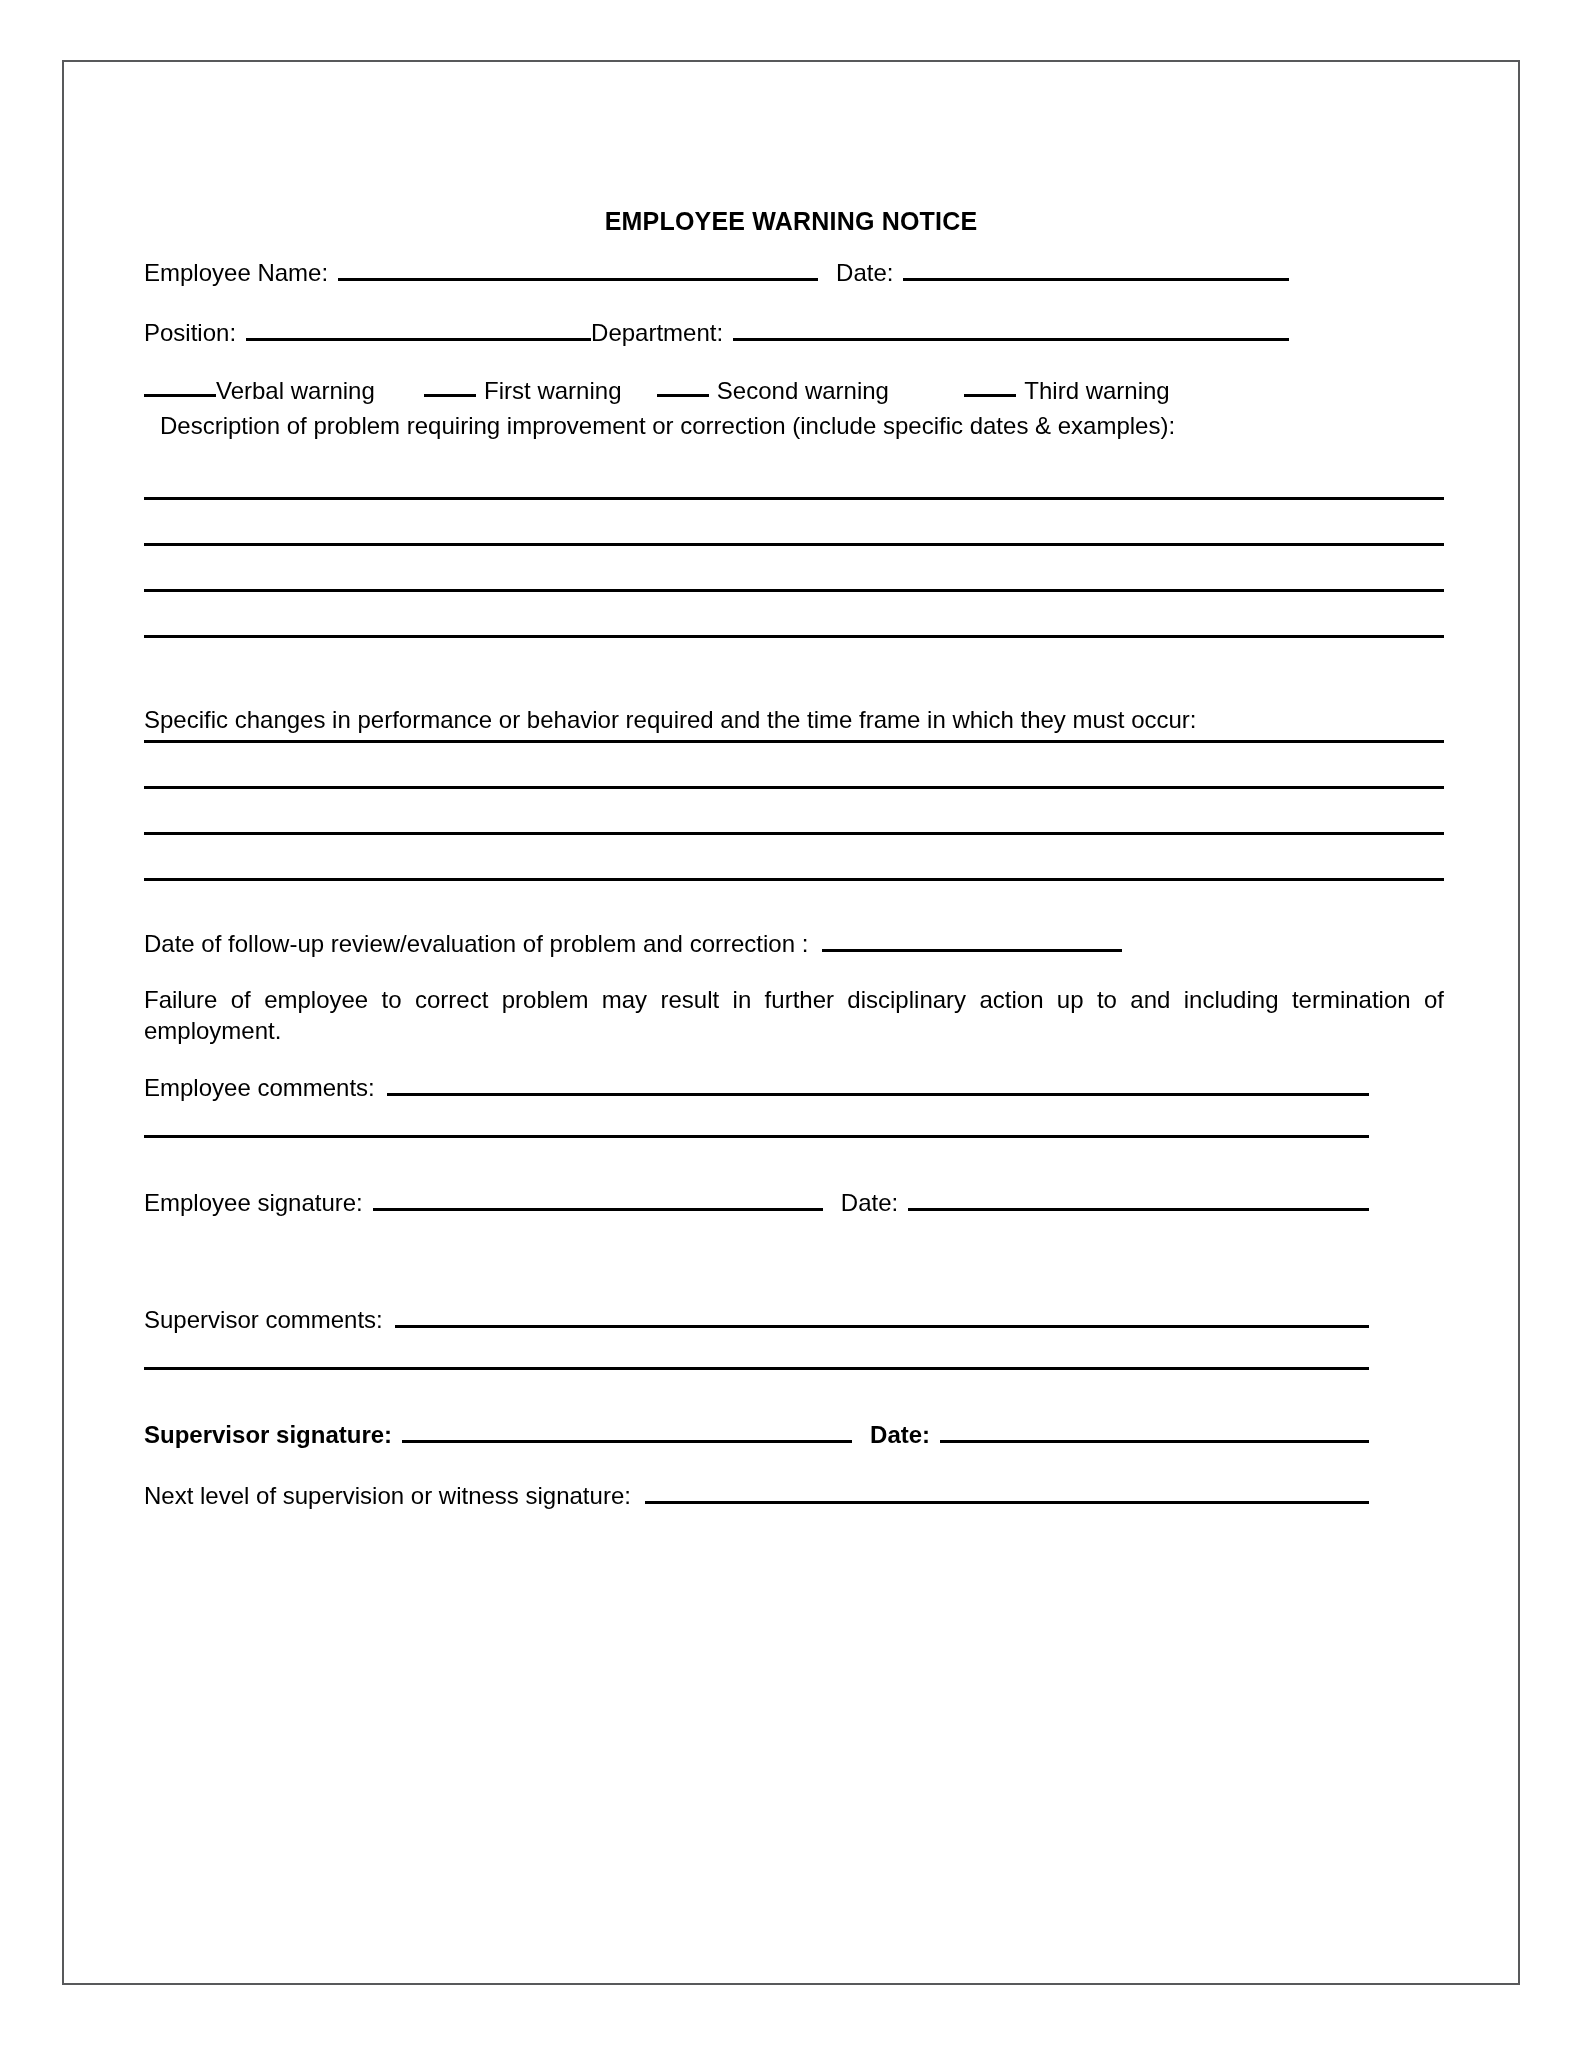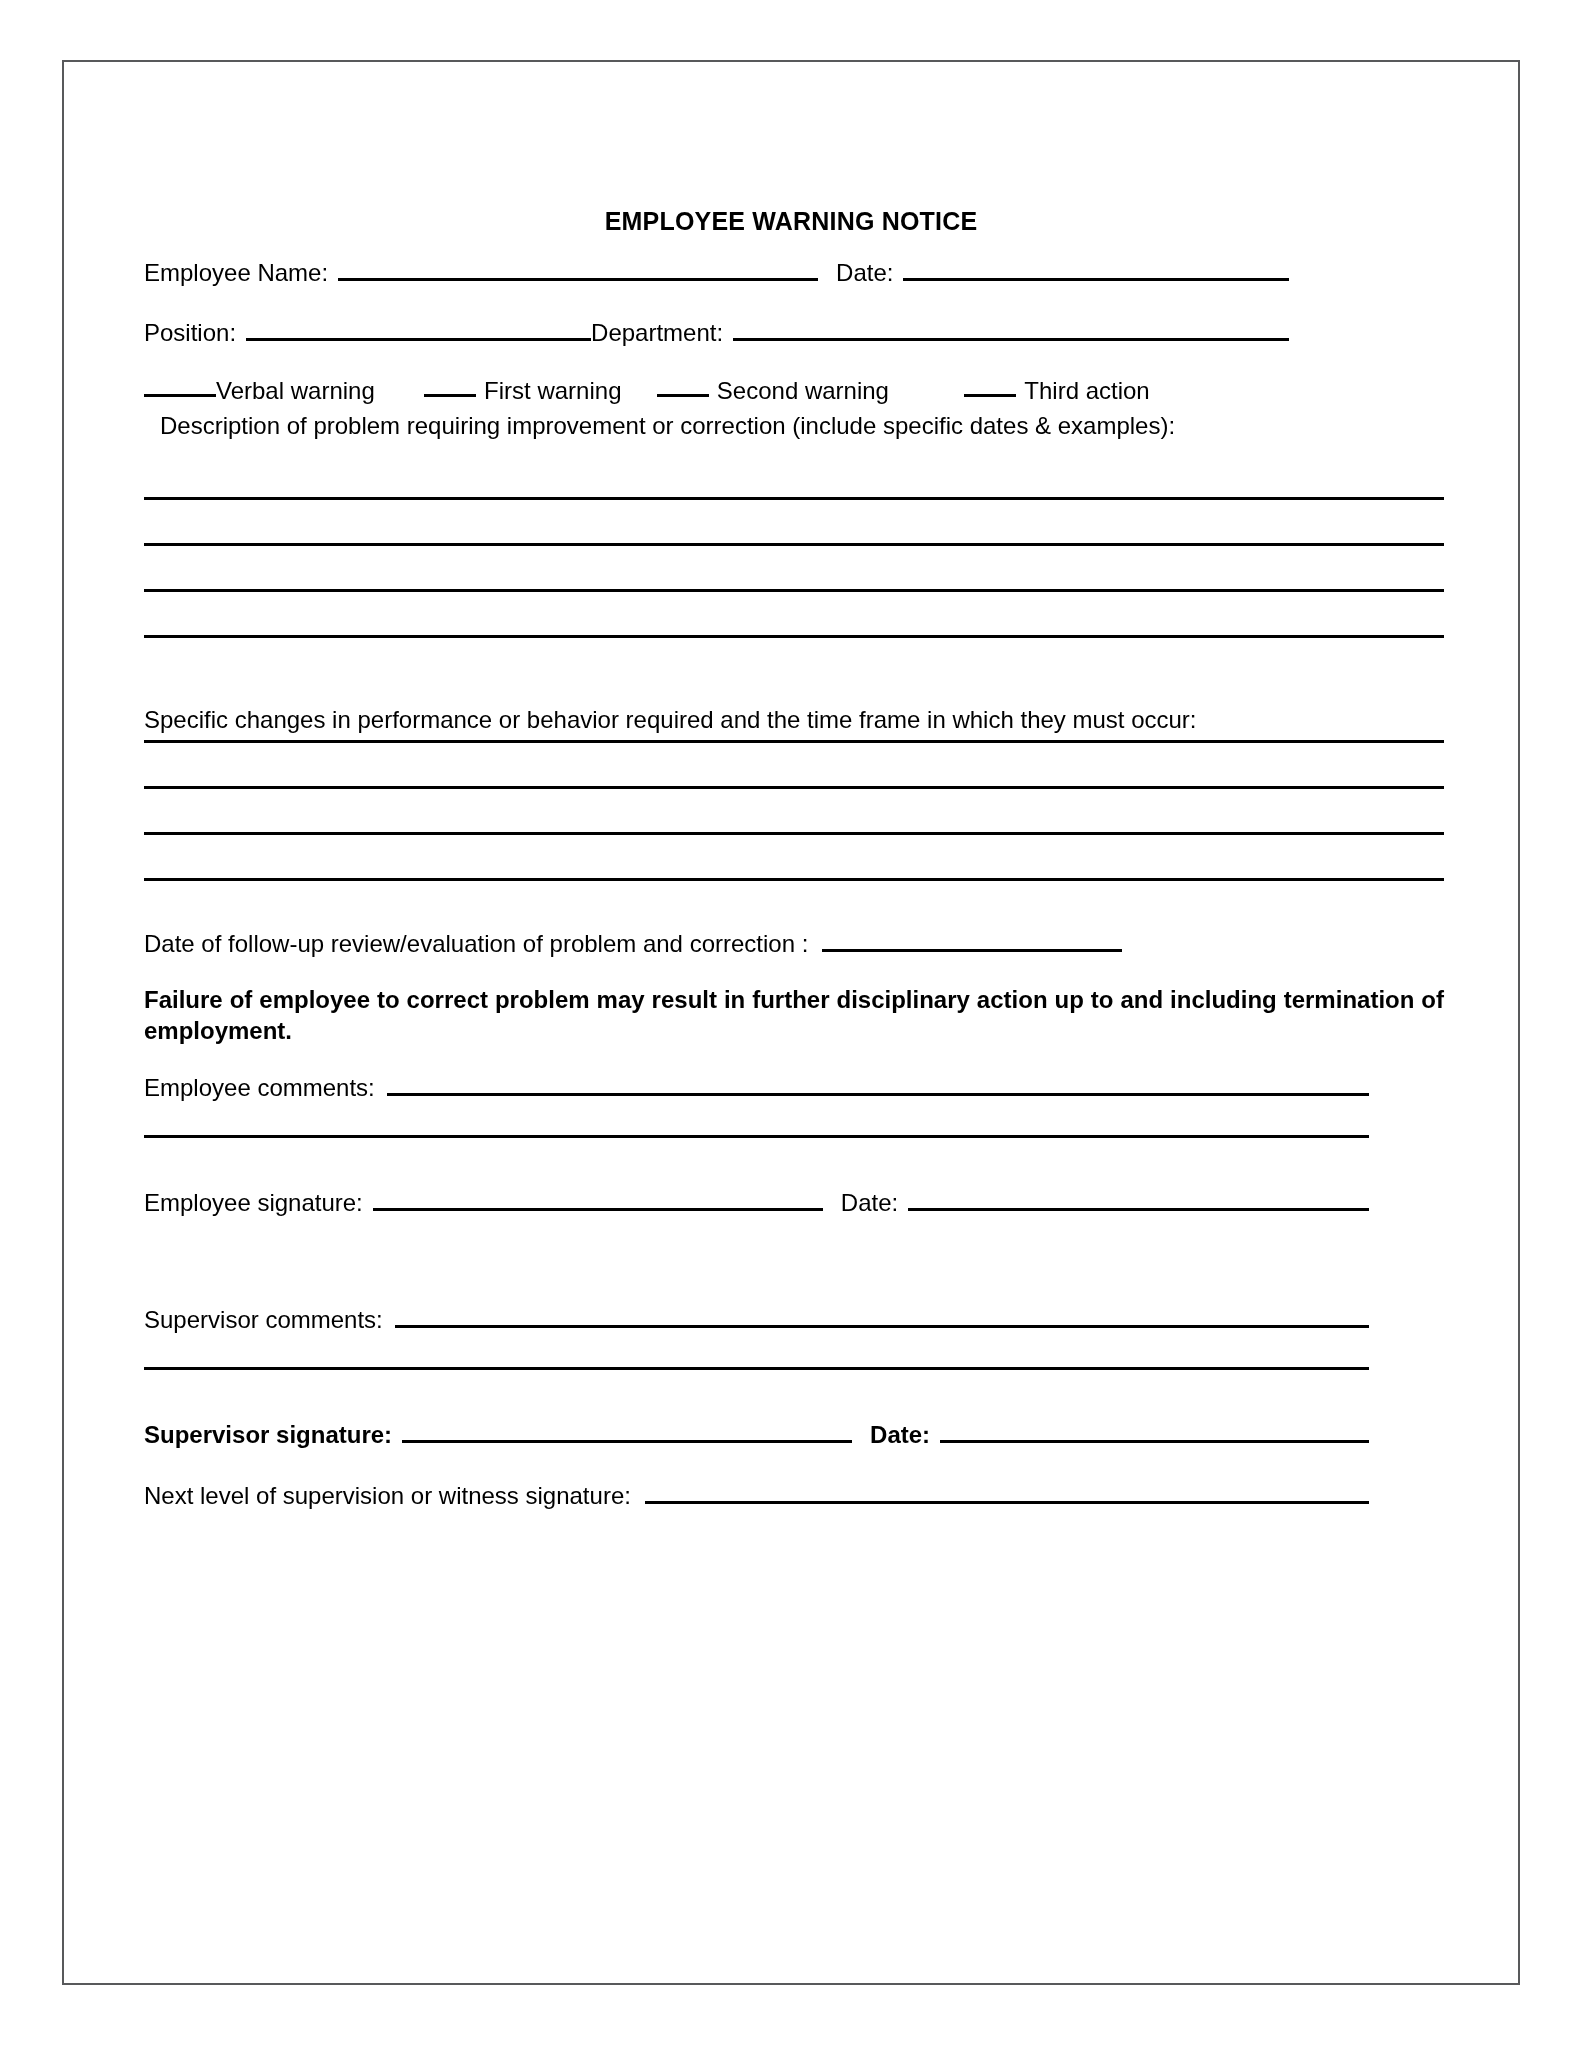--- a/index.html
+++ b/index.html
@@ -73,21 +73,21 @@
     position: absolute;
     height: 0;
     border-bottom: 3px solid #000000;
   }
 
   .para {
     position: absolute;
     font-size: 24px;
     line-height: 1.30;
   }
-  .para.bold { font-weight: bold; text-align: justify; }
+  .para.bold { font-weight: normal; text-align: justify; }
   .para.ital { font-style: italic; }
 
   .warn-row {
     position: absolute;
     font-size: 24px;
     white-space: nowrap;
   }
   .warn-row .u {
     display: inline-block;
     border-bottom: 3px solid #000000;
@@ -121,21 +121,21 @@
       <span class="fline grow"></span>
     </div>
 
     <div class="warn-row" style="left:80px; top:315px; width:1160px;">
       <span class="u" style="width:72px;"></span><span>Verbal warning</span>
       <span class="gap" style="width:36px;"></span>
       <span class="u" style="width:52px;"></span><span class="gap" style="width:8px;"></span><span>First warning</span>
       <span class="gap" style="width:22px;"></span>
       <span class="u" style="width:52px;"></span><span class="gap" style="width:8px;"></span><span>Second warning</span>
       <span class="gap" style="width:62px;"></span>
-      <span class="u" style="width:52px;"></span><span class="gap" style="width:8px;"></span><span>Third action</span>
+      <span class="u" style="width:52px;"></span><span class="gap" style="width:8px;"></span><span>Third warning</span>
     </div>
 
     <div class="para" style="left:96px; top:348px; width:1320px;">Description of problem requiring improvement or correction (include specific dates &amp; examples):</div>
 
     <div class="rule" style="left:80px; top:435px; width:1300px;"></div>
     <div class="rule" style="left:80px; top:481px; width:1300px;"></div>
     <div class="rule" style="left:80px; top:527px; width:1300px;"></div>
     <div class="rule" style="left:80px; top:573px; width:1300px;"></div>
 
     <div class="para" style="left:80px; top:642px; width:1320px;">Specific changes in performance or behavior required and the time frame in which they must occur:</div>

